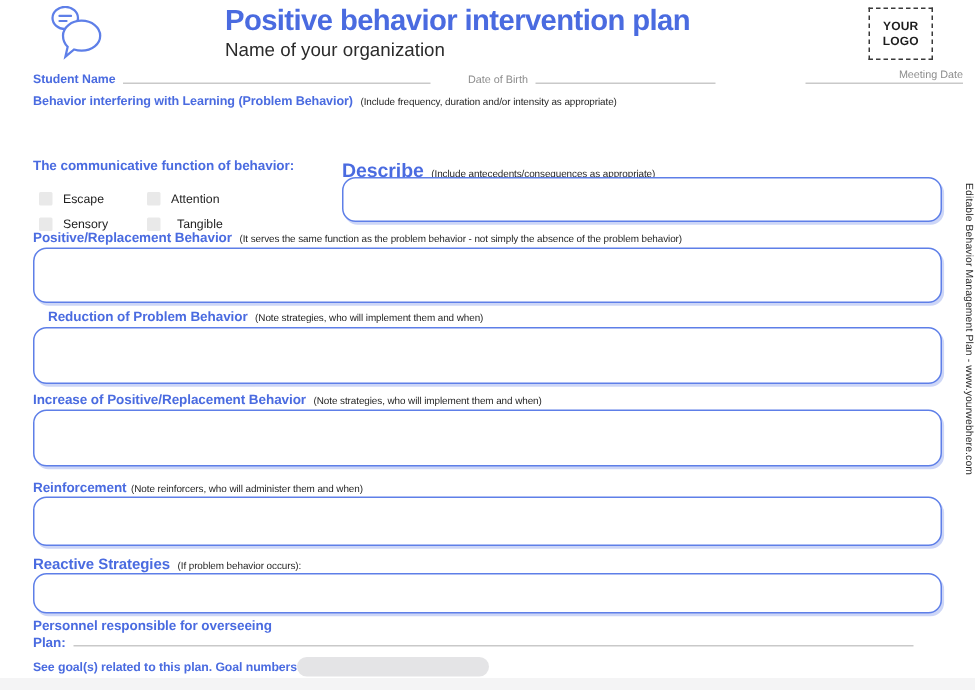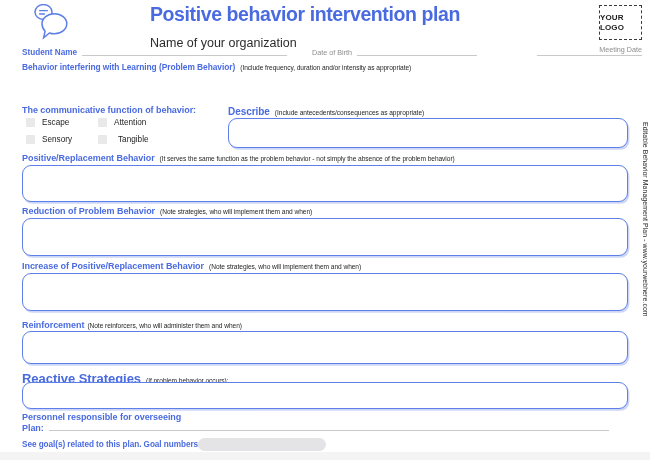--- a/index.html
+++ b/index.html
@@ -48,33 +48,33 @@
     font-weight: bold;
     color: #4A6BE0;
     letter-spacing: -0.4px;
     line-height: 21px;
     white-space: nowrap;
   }
   .doc-subtitle {
     font-size: 12.5px;
     color: #2b2b2b;
     line-height: 15px;
-    margin-top: 11px;
+    margin-top: 1px;
     white-space: nowrap;
   }
   .logo-box {
     position: absolute;
-    right: 8px;
+    right: 28px;
     top: 5px;
     width: 41px;
     height: 33px;
     border: 1.6px dashed #3a3a3a;
     display: flex;
     flex-direction: column;
-    align-items: flex-start;
+    align-items: center;
     justify-content: center;
     line-height: 9.5px;
   }
   .logo-box span {
     font-size: 8px;
     font-weight: bold;
     color: #1d1d1d;
     letter-spacing: 0.1px;
   }
 
@@ -147,20 +147,21 @@
     top: 9px;
     font-size: 7.1px;
     color: #222222;
     letter-spacing: -0.1px;
     white-space: nowrap;
   }
 
   
   .chk-group {
     position: absolute;
+    margin-top: 10px;
   }
   .chk {
     position: absolute;
     display: flex;
     align-items: center;
   }
   .chk-square {
     width: 9px;
     height: 9px;
     background: #e9e9e9;
@@ -271,36 +272,36 @@
       <span class="chk-square"></span>
       <span class="chk-text">Sensory</span>
     </div>
     <div class="chk" style="left:72px; top:17px;">
       <span class="chk-square"></span>
       <span class="chk-text" style="margin-left:11px;">Tangible</span>
     </div>
   </div>
 
   <div class="sec-label" style="left:228px; top:106px;">
-    <span class="sec-title" style="font-size:10px;">Describe</span>
+    <span class="sec-title" style="font-size:13px;">Describe</span>
     <span class="sec-hint">(Include antecedents/consequences as appropriate)</span>
   </div>
   <div class="inputbox" style="left:228px; top:118px; width:400px; height:30px;">
     <span class="boxtext"></span>
   </div>
 
   <div class="sec-label" style="left:22px; top:153px;">
     <span class="sec-title" style="font-size:9px;">Positive/Replacement Behavior</span>
     <span class="sec-hint">(It serves the same function as the problem behavior - not simply the absence of the problem behavior)</span>
   </div>
   <div class="inputbox" style="left:22px; top:165px; width:606px; height:37px;">
     <span class="boxtext"></span>
   </div>
 
-  <div class="sec-label" style="left:22px; top:206px;">
+  <div class="sec-label" style="left:32px; top:206px;">
     <span class="sec-title" style="font-size:9px;">Reduction of Problem Behavior</span>
     <span class="sec-hint">(Note strategies, who will implement them and when)</span>
   </div>
   <div class="inputbox" style="left:22px; top:218px; width:606px; height:38px;">
     <span class="boxtext"></span>
   </div>
 
   <div class="sec-label" style="left:22px; top:261px;">
     <span class="sec-title" style="font-size:9px;">Increase of Positive/Replacement Behavior</span>
     <span class="sec-hint">(Note strategies, who will implement them and when)</span>
@@ -311,21 +312,21 @@
 
   <div class="sec-label" style="left:22px; top:320px;">
     <span class="sec-title" style="font-size:9px;">Reinforcement</span>
     <span class="sec-hint" style="margin-left:3px;">(Note reinforcers, who will administer them and when)</span>
   </div>
   <div class="inputbox" style="left:22px; top:331px; width:606px; height:33px;">
     <span class="boxtext"></span>
   </div>
 
   <div class="sec-label" style="left:22px; top:371px;">
-    <span class="sec-title" style="font-size:13px;">Reactive Strategies</span>
+    <span class="sec-title" style="font-size:10px;">Reactive Strategies</span>
     <span class="sec-hint">(If problem behavior occurs):</span>
   </div>
   <div class="inputbox" style="left:22px; top:382px; width:606px; height:27px;">
     <span class="boxtext"></span>
   </div>
 
   <div class="sec-label" style="left:22px; top:412px;">
     <span class="sec-title" style="font-size:9px;">Personnel responsible for overseeing</span>
   </div>
   <div class="footer-line" style="left:22px; top:423px; width:600px;">

